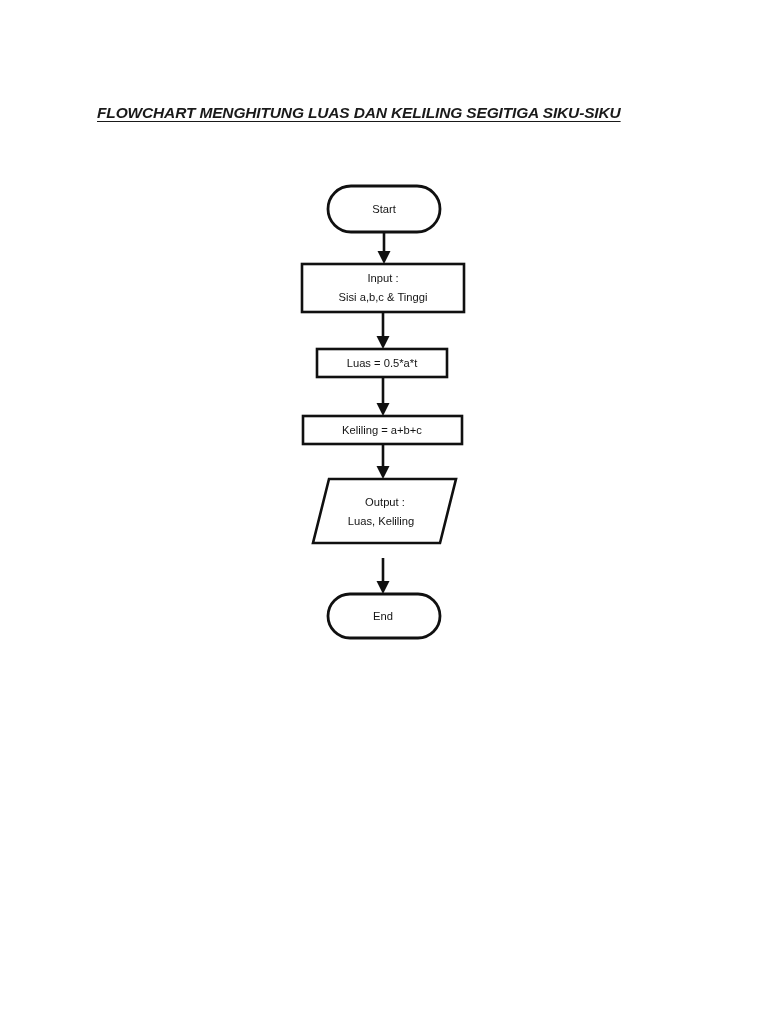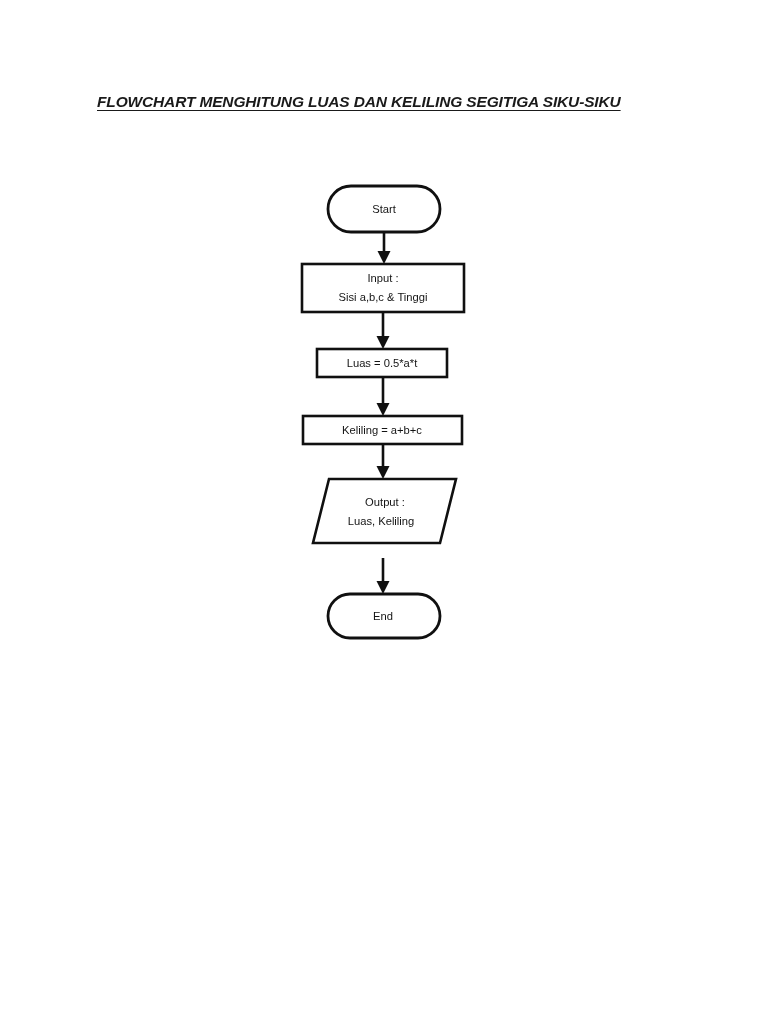--- a/index.html
+++ b/index.html
@@ -19,21 +19,21 @@
     position: absolute;
     left: 0; top: 0;
     width: 768px;
     height: 1024px;
     background: #ffffff;
   }
 
   #doc-title {
     position: absolute;
     left: 97px;
-    top: 93px;
+    top: 104px;
     font-size: 15.5px;
     font-weight: bold;
     font-style: italic;
     text-decoration: underline;
     text-underline-offset: 3px;
     color: #1a1a1a;
     letter-spacing: -0.15px;
     white-space: nowrap;
   }
 

